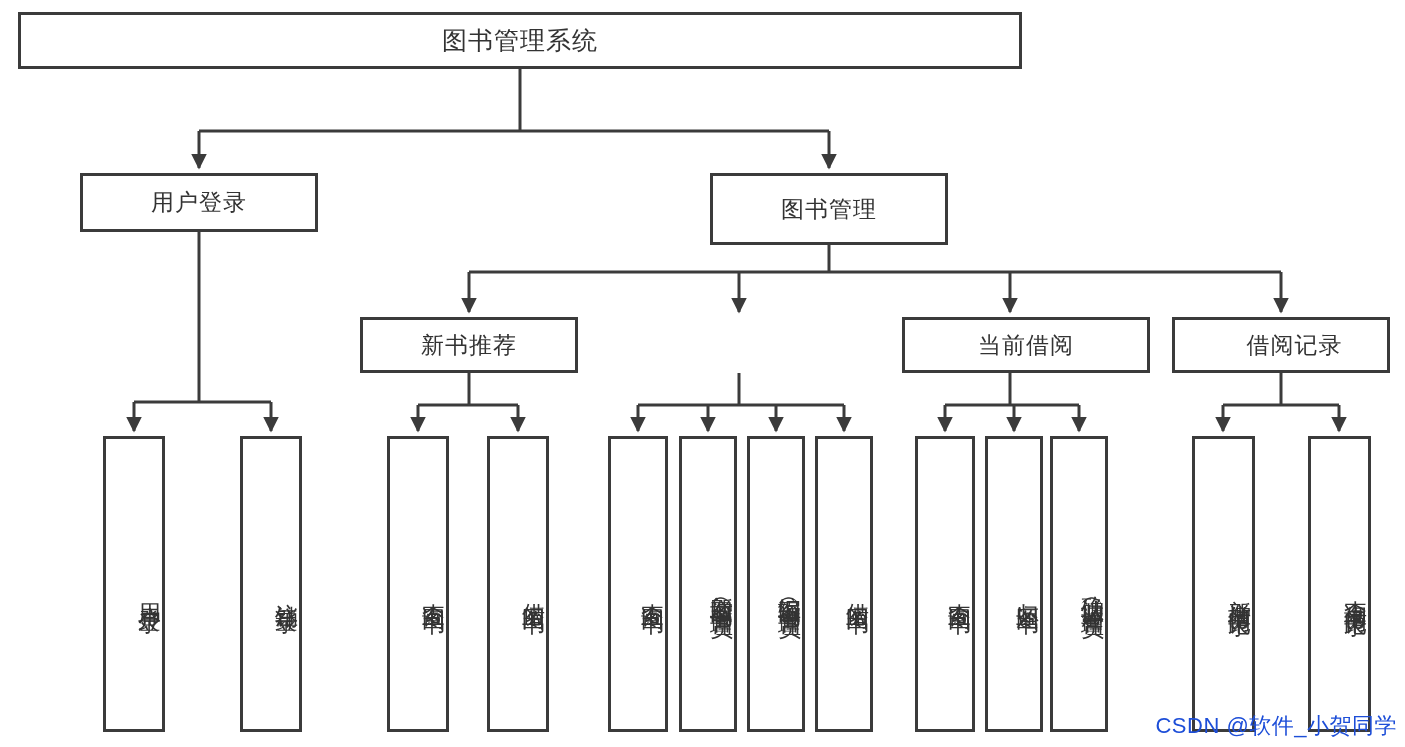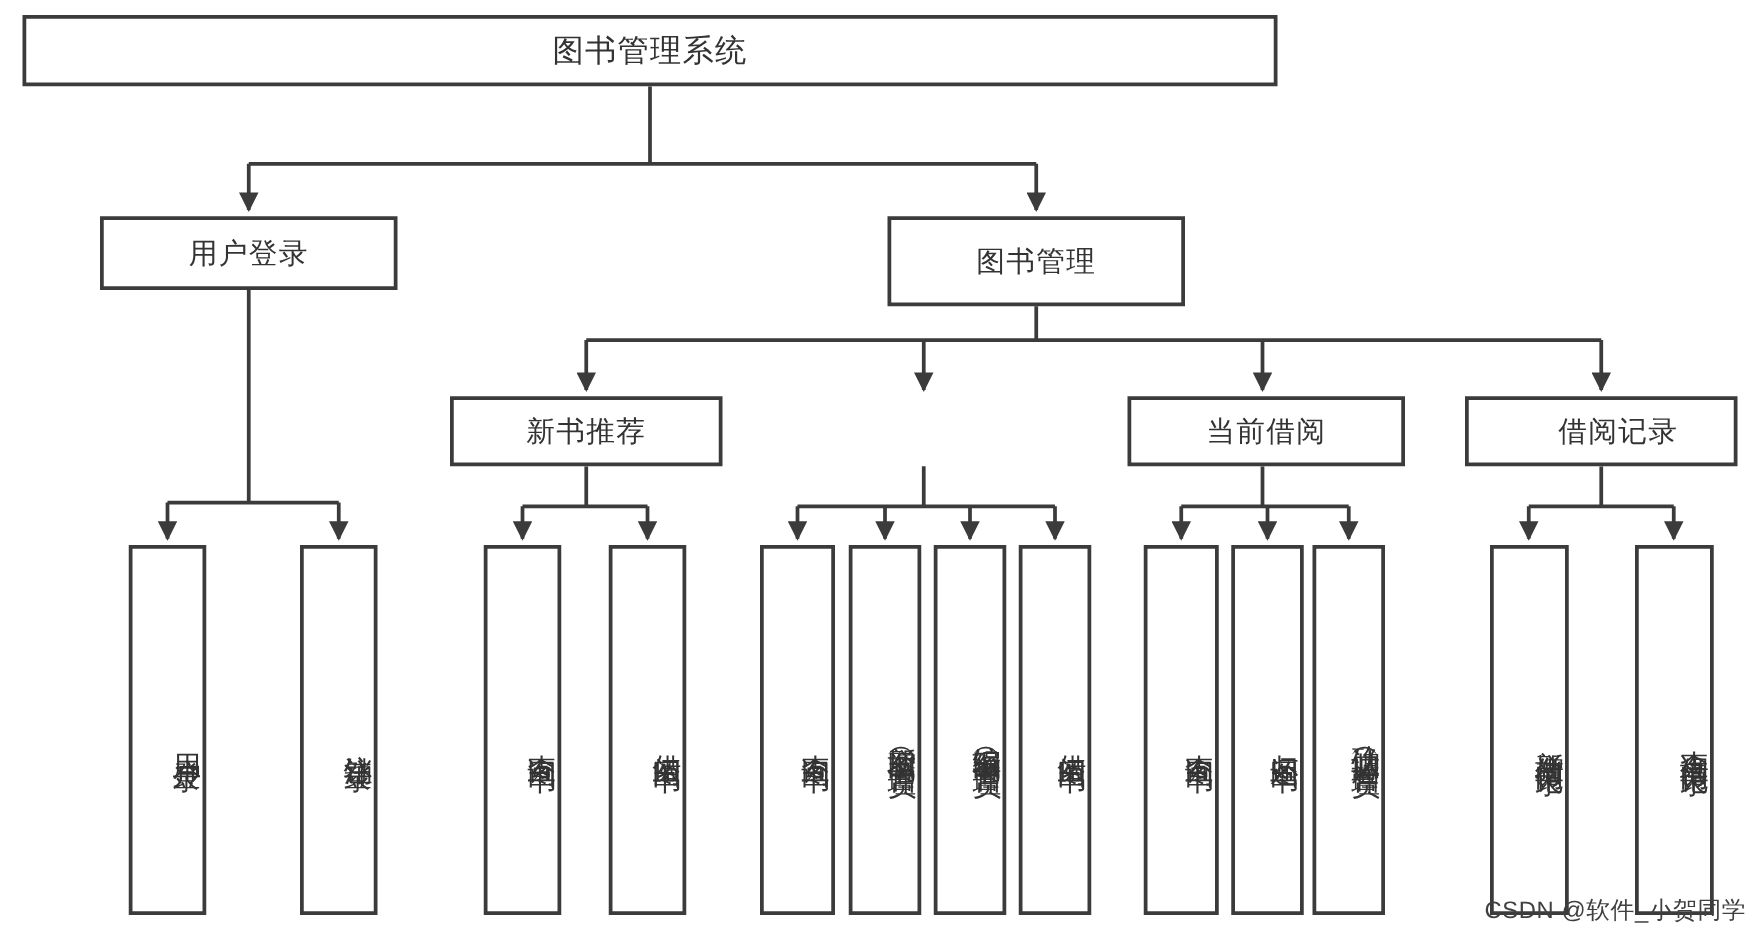--- a/index.html
+++ b/index.html
@@ -49,22 +49,22 @@
     left: 0;
     top: 0;
     width: 1405px;
     height: 747px;
     pointer-events: none;
   }
   .watermark {
     position: absolute;
     right: 8px;
     bottom: 6px;
-    font-size: 19px;
-    color: #404040;
+    font-size: 22px;
+    color: #1d4ed8;
     letter-spacing: 0.5px;
     white-space: nowrap;
   }
 </style>
 </head>
 <body>
 
 <div id="canvas">
 
   <svg class="links" viewBox="0 0 1405 747" xmlns="http://www.w3.org/2000/svg">
@@ -121,21 +121,21 @@
       <path d="M 1339 405 L 1339 431" marker-end="url(#arrow)"></path>
     </g>
   </svg>
 
   <div class="node horizontal root" style="left: 18px; top: 12px; width: 1004px; height: 57px;">图书管理系统</div>
 
   <div class="node horizontal" style="left: 80px; top: 173px; width: 238px; height: 59px;">用户登录</div>
   <div class="node horizontal" style="left: 710px; top: 173px; width: 238px; height: 72px;">图书管理</div>
 
   <div class="node horizontal" style="left: 360px; top: 317px; width: 218px; height: 56px;">新书推荐</div>
-  <div class="node horizontal" style="left: 902px; top: 317px; width: 222px; height: 56px;">当前借阅</div>
+  <div class="node horizontal" style="left: 902px; top: 317px; width: 248px; height: 56px;">当前借阅</div>
   <div class="node horizontal" style="left: 1172px; top: 317px; width: 218px; height: 56px; padding-left: 27px;">借阅记录</div>
 
   <div class="node vertical" style="left: 103px; top: 436px; width: 62px; height: 296px;">用户登录</div>
   <div class="node vertical" style="left: 240px; top: 436px; width: 62px; height: 296px;">注销登录</div>
   <div class="node vertical" style="left: 387px; top: 436px; width: 62px; height: 296px;">查询图书</div>
   <div class="node vertical" style="left: 487px; top: 436px; width: 62px; height: 296px;">借阅图书</div>
   <div class="node vertical" style="left: 608px; top: 436px; width: 60px; height: 296px;">查询图书</div>
   <div class="node vertical" style="left: 679px; top: 436px; width: 58px; height: 296px;">新增图书（管理员）</div>
   <div class="node vertical" style="left: 747px; top: 436px; width: 58px; height: 296px;">编辑图书（管理员）</div>
   <div class="node vertical" style="left: 815px; top: 436px; width: 58px; height: 296px;">借阅图书</div>

